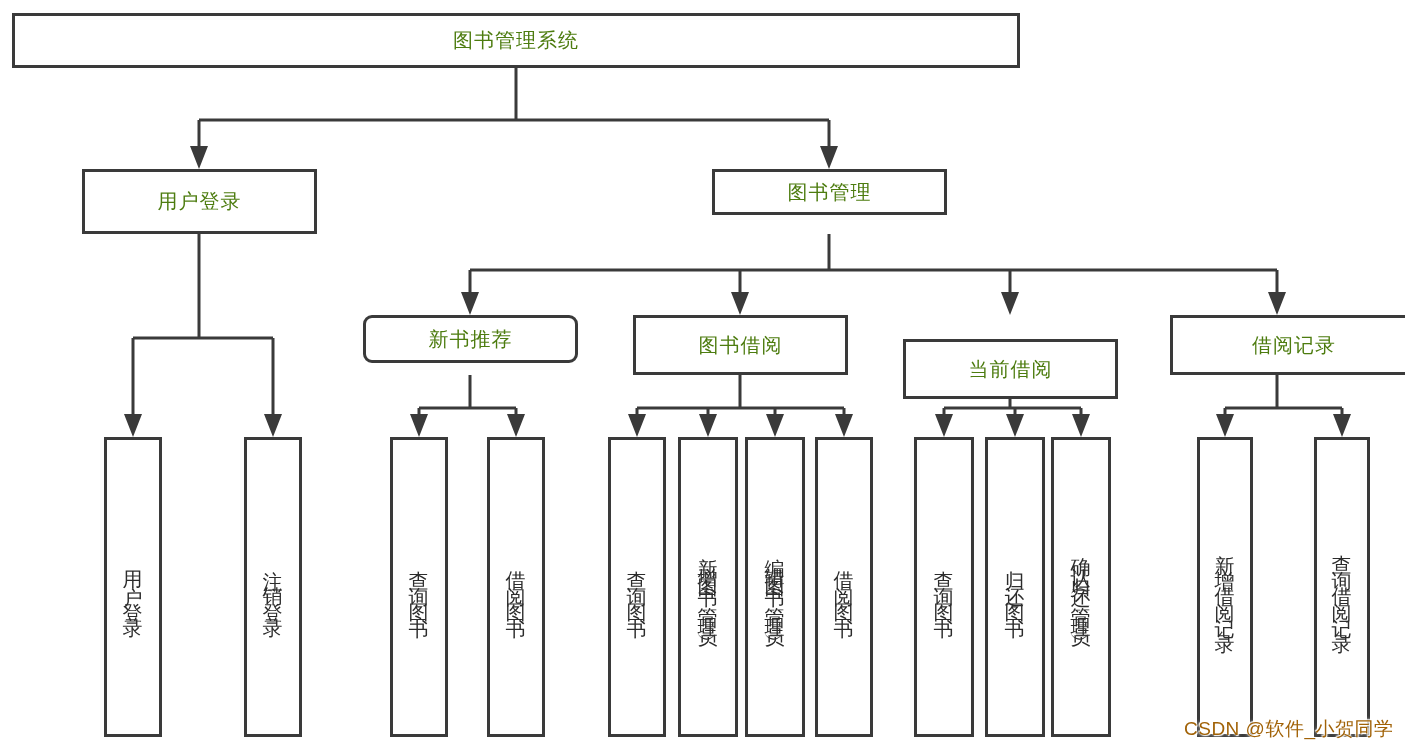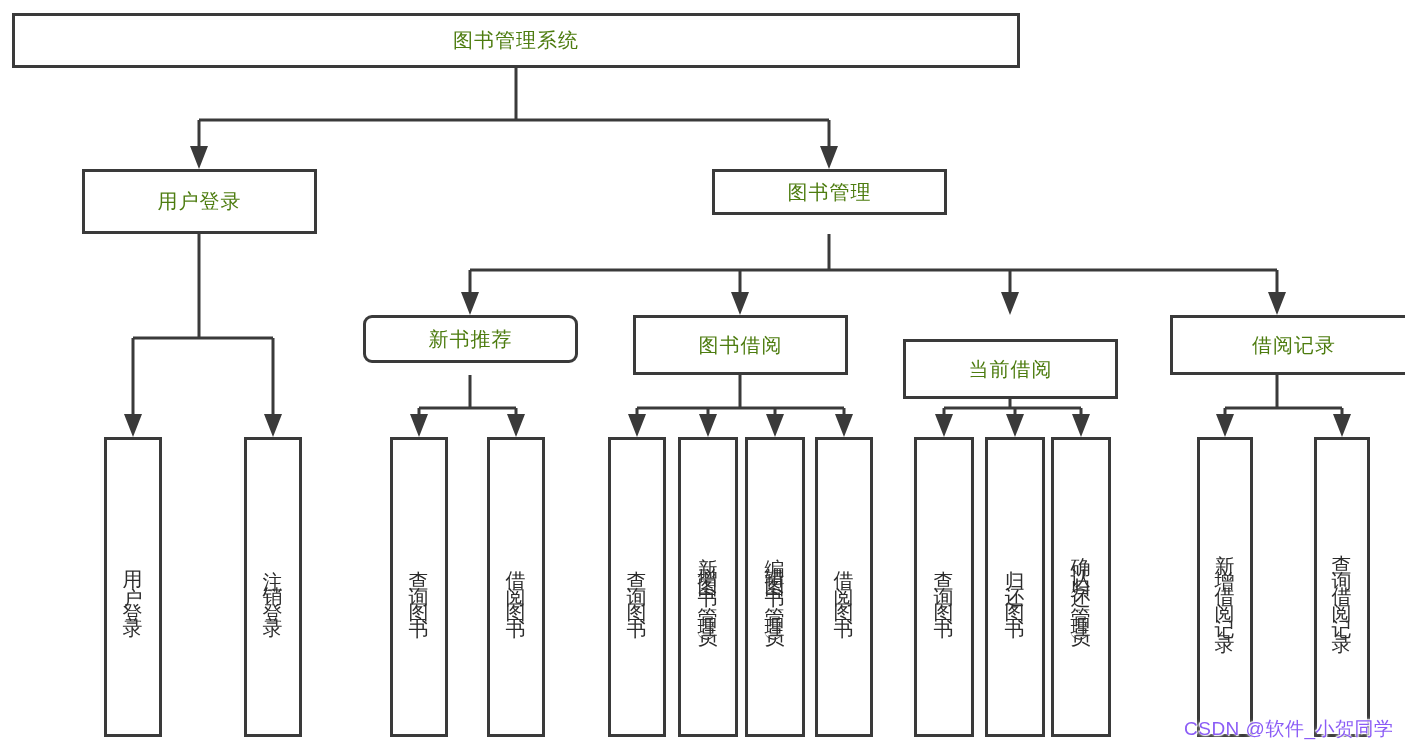--- a/index.html
+++ b/index.html
@@ -41,21 +41,21 @@
     white-space: nowrap;
     line-height: 1;
   }
   .v-short { letter-spacing: 16px; }
   .v-long  { letter-spacing: 10px; }
   .watermark {
     position: absolute;
     left: 1184px;
     top: 716px;
     font-size: 19px;
-    color: #8b5cf6;
+    color: #a16207;
     white-space: nowrap;
     letter-spacing: 0.5px;
     text-shadow: 0 0 2px #ffffff, 0 0 4px #ffffff, 1px 1px 1px #ffffff, -1px -1px 1px #ffffff;
     z-index: 5;
   }
 </style>
 </head>
 <body>
 
 <div class="stage">

